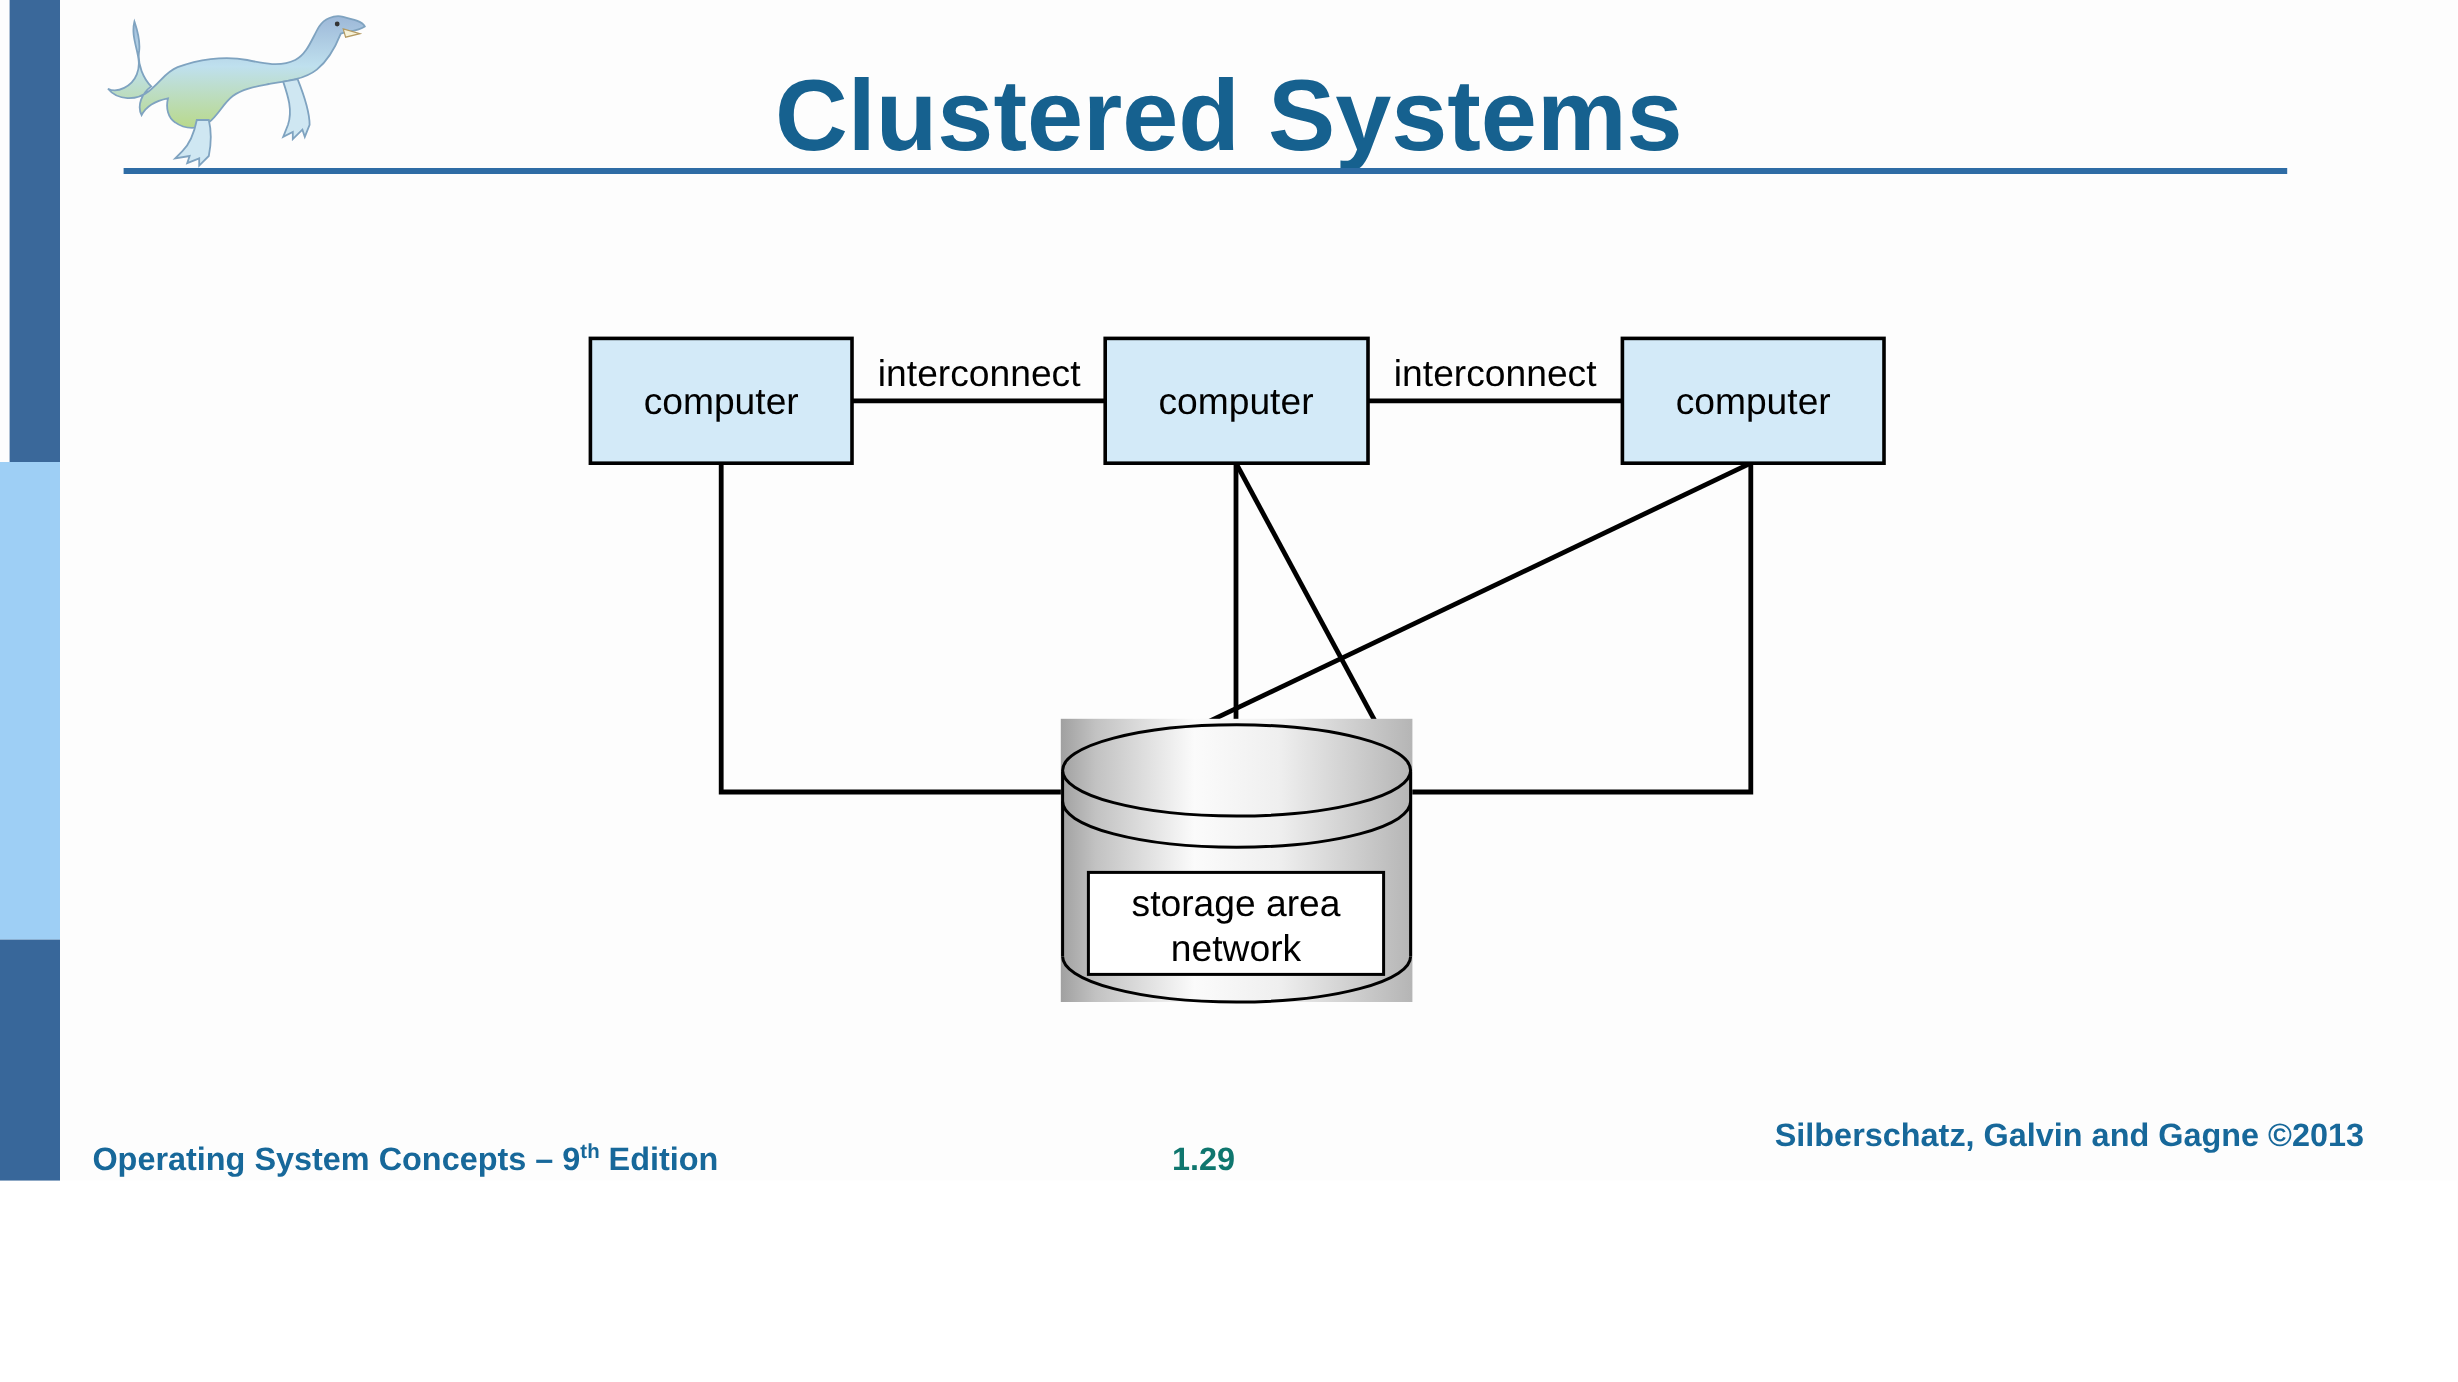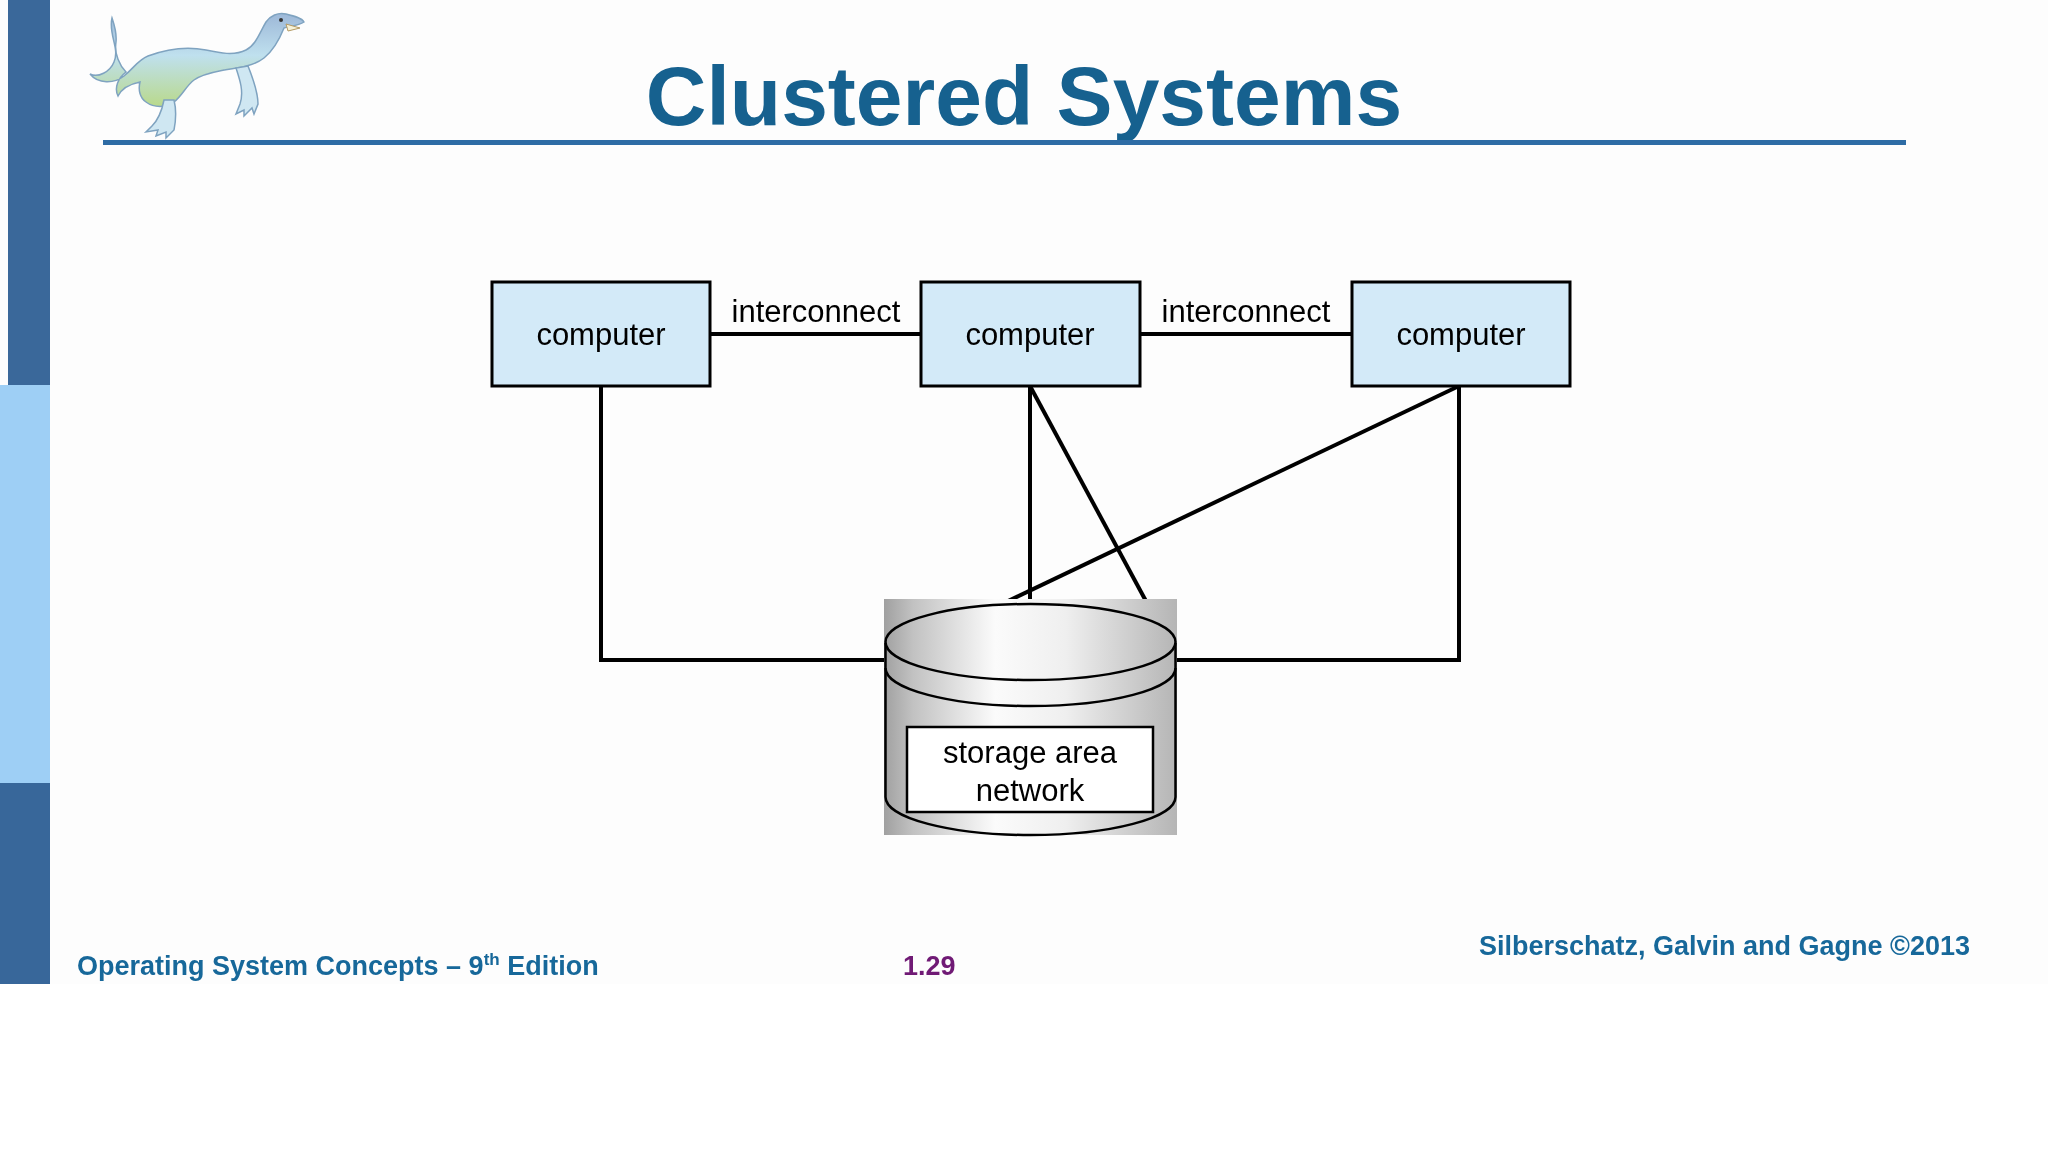--- a/index.html
+++ b/index.html
@@ -32,22 +32,22 @@
   
   .diagram{position:absolute;left:0;top:0;width:2048px;height:1152px;}
 
   
   .footer-left{
     position:absolute;left:40px;bottom:2px;
     font-size:27px;font-weight:bold;color:#17689a;white-space:nowrap;margin-left:37px;
   }
   .footer-left sup{font-size:17px;}
   .footer-center{
-    position:absolute;left:903px;bottom:2px;width:200px;text-align:left;
-    font-size:27px;font-weight:bold;color:#701a75;
+    position:absolute;left:903px;bottom:2px;width:200px;text-align:center;
+    font-size:27px;font-weight:bold;color:#0f766e;
   }
   .footer-right{
     position:absolute;right:78px;bottom:22px;
     font-size:27px;font-weight:bold;color:#17689a;white-space:nowrap;
   }
 
   .dino-top{position:absolute;left:68px;top:4px;width:244px;height:138px;}
   .dino-bottom{position:absolute;left:1742px;top:982px;width:296px;height:128px;}
 </style>
 </head>

